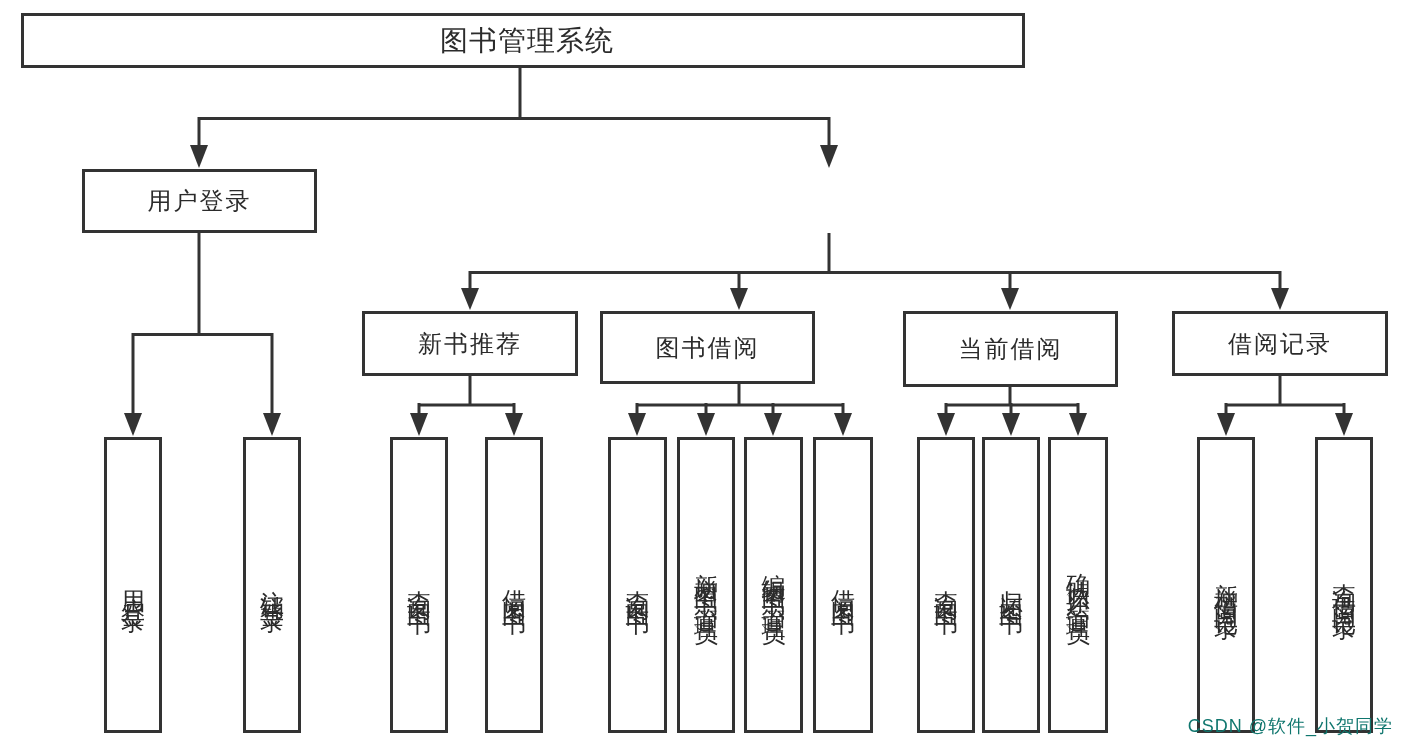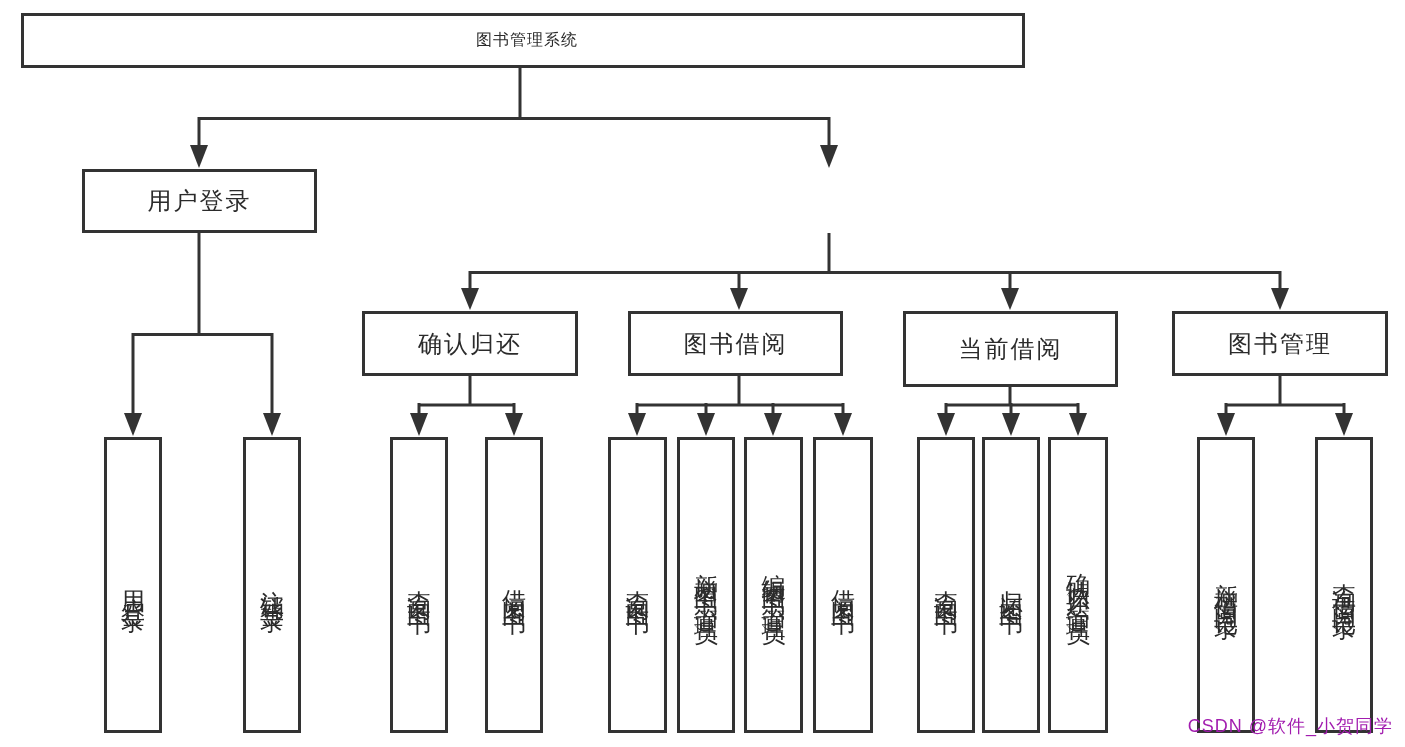--- a/index.html
+++ b/index.html
@@ -7,28 +7,28 @@
     position:relative;width:1405px;height:747px;background:#ffffff;
     font-family:"Liberation Sans","DejaVu Sans",sans-serif;overflow:hidden;
   }
   .connectors{position:absolute;left:0;top:0;z-index:1;}
   .box{
     position:absolute;box-sizing:border-box;background:#ffffff;
     border:3px solid #333333;color:#2b2b2b;display:grid;place-items:center;
     z-index:2;white-space:nowrap;
   }
   .h{font-size:24px;letter-spacing:2px;}
-  .h-title{font-size:16px;letter-spacing:1px;padding-left:8px;}
+  .h-title{font-size:28px;letter-spacing:1px;padding-left:8px;}
   .v{
     writing-mode:vertical-rl;text-orientation:mixed;
     font-size:24px;letter-spacing:7px;line-height:1;
   }
   .watermark{
     position:absolute;right:12px;bottom:9px;z-index:3;
-    font-size:18px;color:#a21caf;letter-spacing:1px;
+    font-size:18px;color:#0f766e;letter-spacing:1px;
   }
 </style>
 </head>
 <body>
 
 <div class="canvas">
 
   <svg id="connectors" class="connectors" width="1405" height="747">
     <g stroke="#333333" stroke-width="3" fill="none">
 
@@ -95,24 +95,24 @@
       <polygon points="1069,413 1087,413 1078,436"></polygon>
       <polygon points="1217,413 1235,413 1226,436"></polygon>
       <polygon points="1335,413 1353,413 1344,436"></polygon>
     </g>
   </svg>
 
   <div class="box h-title" style="left:21px;top:13px;width:1004px;height:55px">图书管理系统</div>
 
   <div class="box h" style="left:82px;top:169px;width:235px;height:64px">用户登录</div>
 
-  <div class="box h" style="left:362px;top:311px;width:216px;height:65px">确认归还</div>
-  <div class="box h" style="left:628px;top:311px;width:215px;height:65px">图书借阅</div>
+  <div class="box h" style="left:362px;top:311px;width:216px;height:65px">新书推荐</div>
+  <div class="box h" style="left:600px;top:311px;width:215px;height:73px">图书借阅</div>
   <div class="box h" style="left:903px;top:311px;width:215px;height:76px">当前借阅</div>
-  <div class="box h" style="left:1172px;top:311px;width:216px;height:65px">图书管理</div>
+  <div class="box h" style="left:1172px;top:311px;width:216px;height:65px">借阅记录</div>
 
   <div class="box v" style="left:104px;top:437px;width:58px;height:296px">用户登录</div>
   <div class="box v" style="left:243px;top:437px;width:58px;height:296px">注销登录</div>
 
   <div class="box v" style="left:390px;top:437px;width:58px;height:296px">查询图书</div>
   <div class="box v" style="left:485px;top:437px;width:58px;height:296px">借阅图书</div>
 
   <div class="box v" style="left:608px;top:437px;width:59px;height:296px">查询图书</div>
   <div class="box v" style="left:677px;top:437px;width:58px;height:296px">新增图书（管理员）</div>
   <div class="box v" style="left:744px;top:437px;width:59px;height:296px">编辑图书（管理员）</div>

